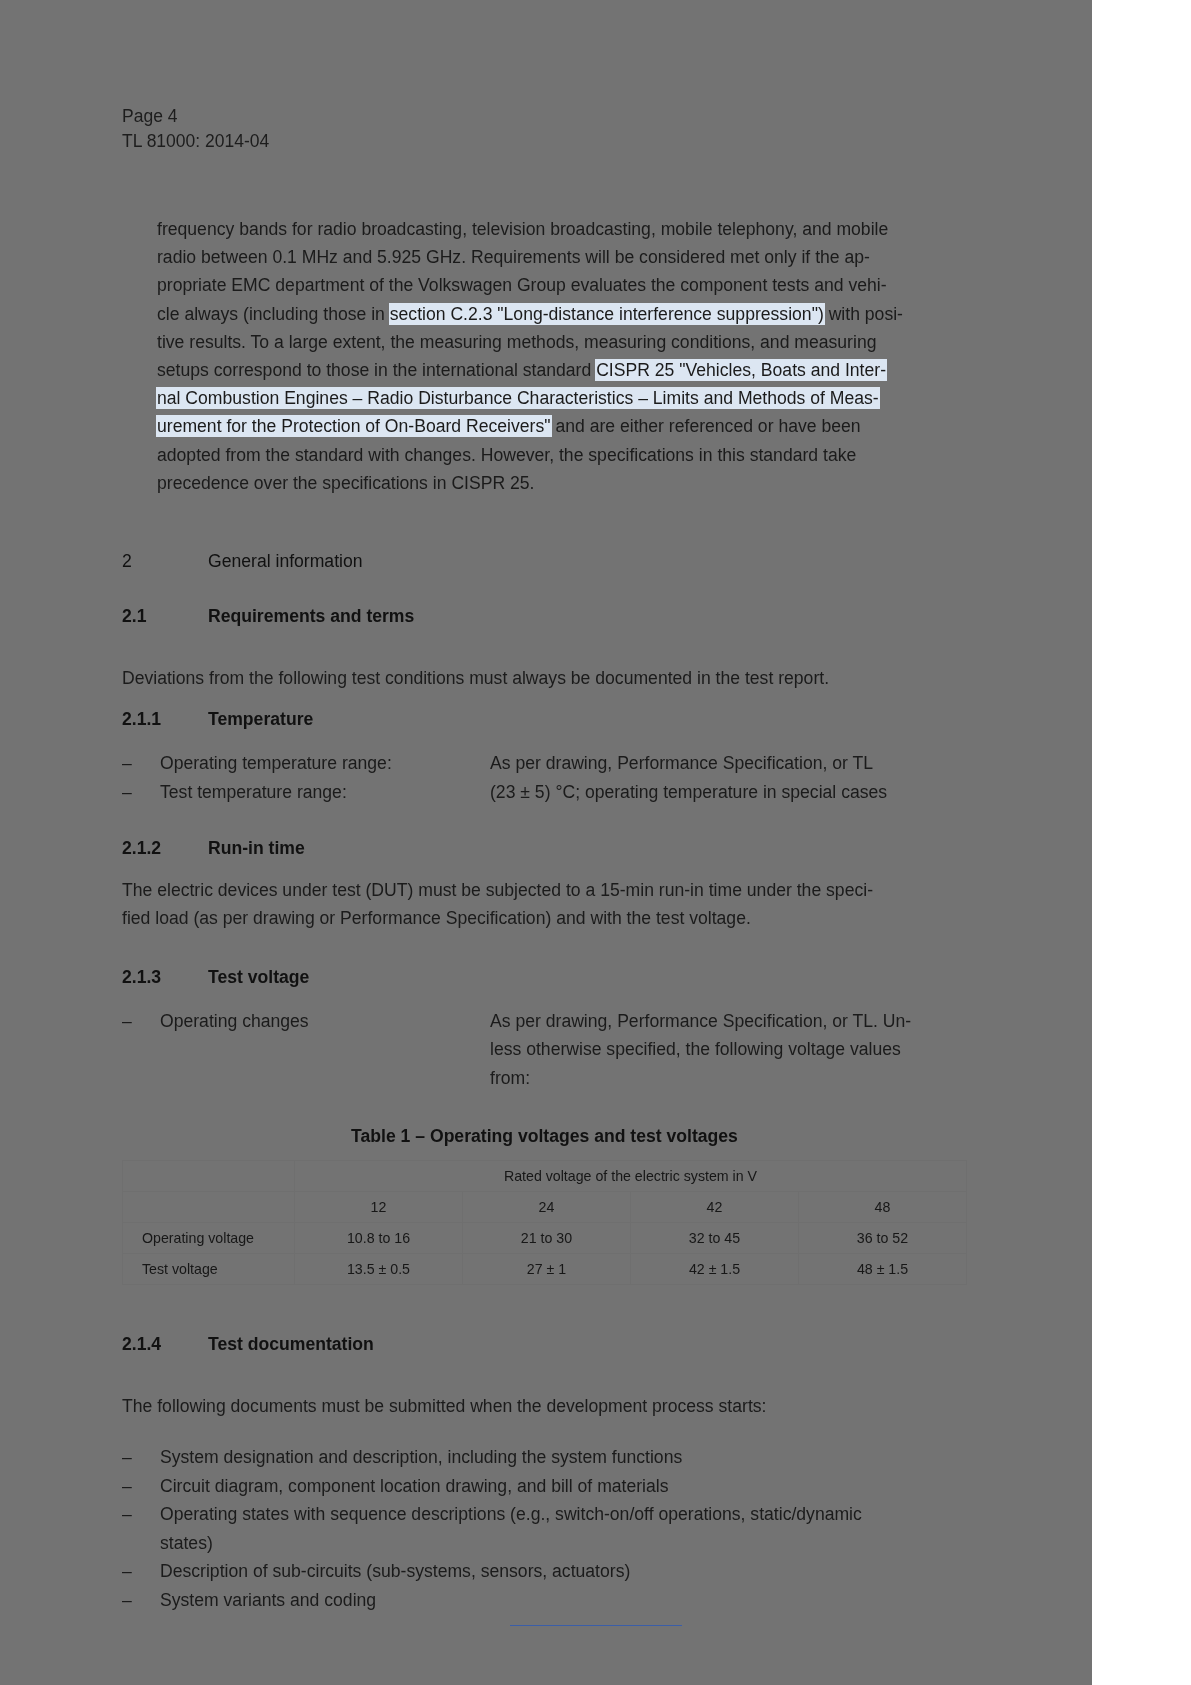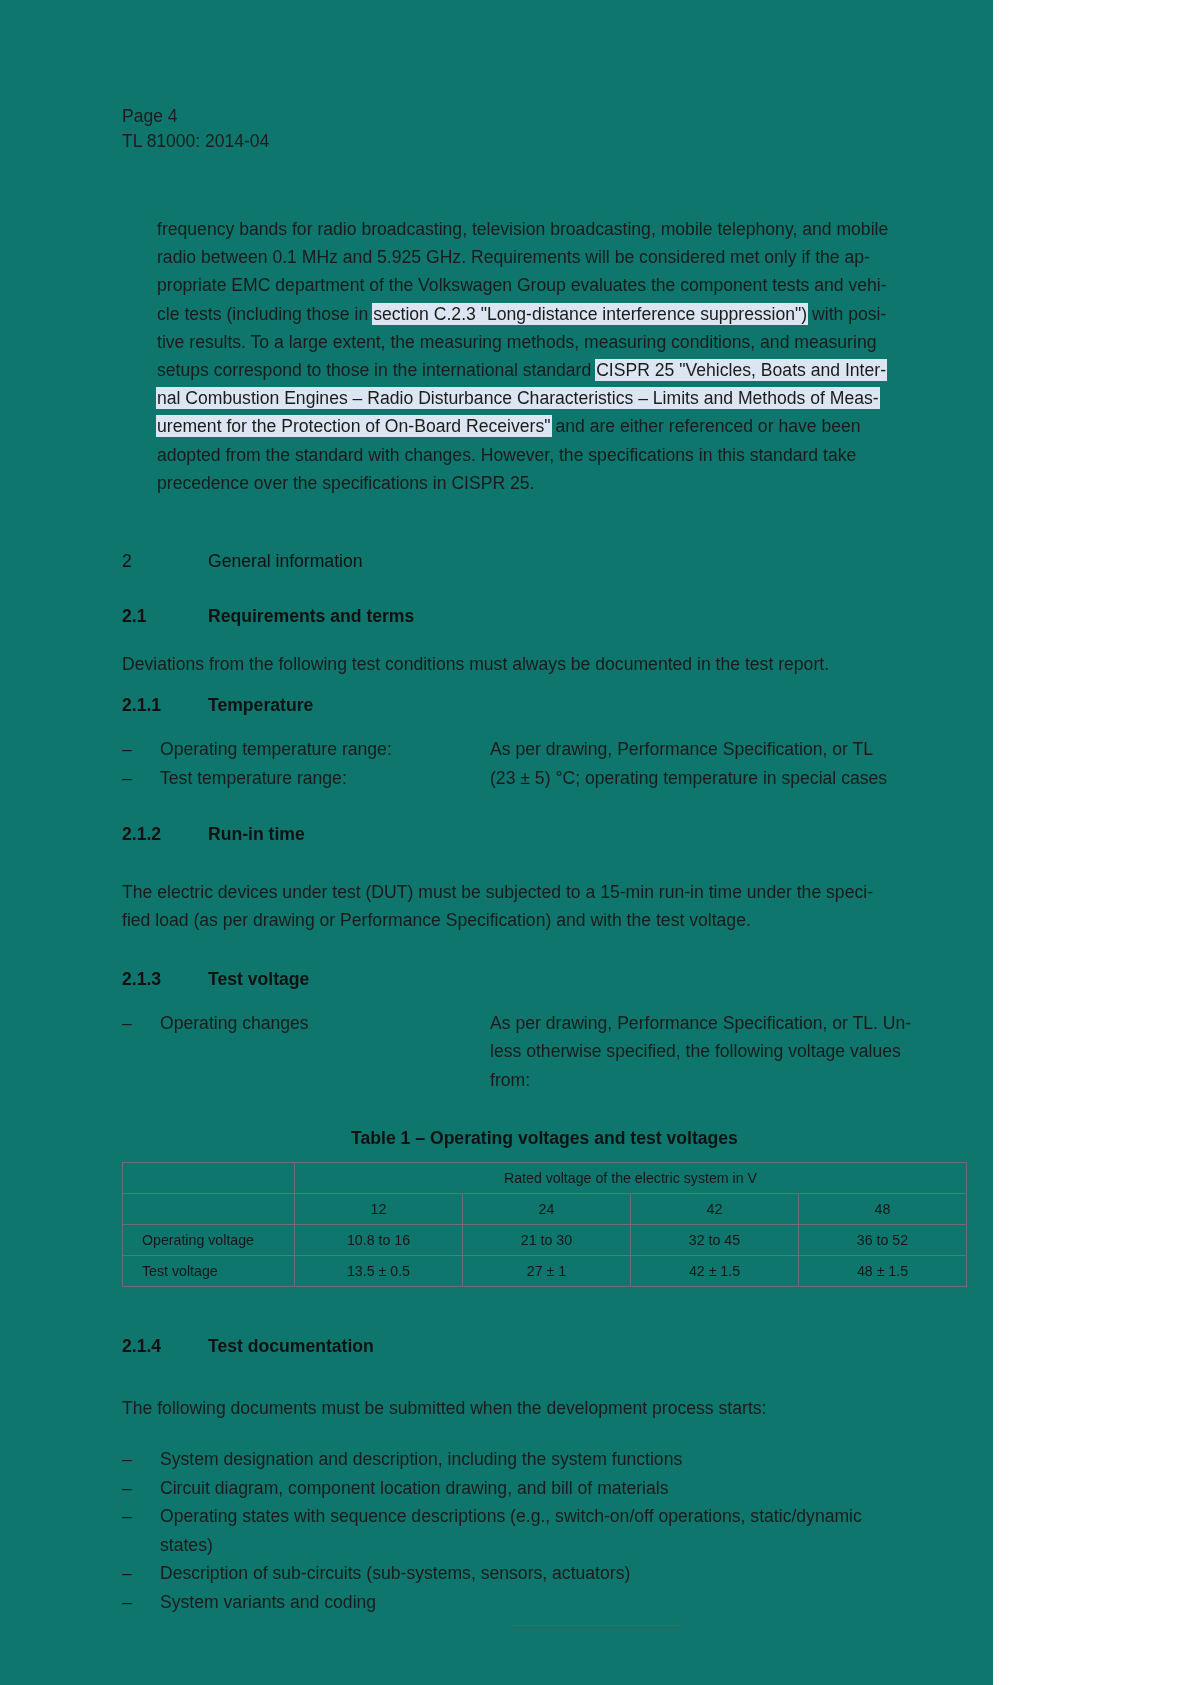--- a/index.html
+++ b/index.html
@@ -6,23 +6,23 @@
     margin: 0;
     padding: 0;
     background: #ffffff;
   }
   body {
     font-family: "Liberation Sans", sans-serif;
     color: #1a1a1a;
   }
   .page {
     position: relative;
-    width: 993px;
+    width: 1092px;
     height: 1685px;
-    background: #0f766e;
+    background: #737373;
     overflow: hidden;
     box-sizing: border-box;
   }
 
   
   .doc-header {
     position: absolute;
     left: 122px;
     top: 104px;
     font-size: 17.5px;
@@ -169,35 +169,35 @@
     <div>Page 4</div>
     <div>TL 81000: 2014-04</div>
   </div>
 
   <div class="content">
 
     <div class="para-indent" style="margin-bottom:52px;">
       <span class="ln">frequency bands for radio broadcasting, television broadcasting, mobile telephony, and mobile</span>
       <span class="ln">radio between 0.1 MHz and 5.925 GHz. Requirements will be considered met only if the ap-</span>
       <span class="ln">propriate EMC department of the Volkswagen Group evaluates the component tests and vehi-</span>
-      <span class="ln"><span>cle tests (including those in </span><span class="hl">section C.2.3 "Long-distance interference suppression")</span><span> with posi-</span></span>
+      <span class="ln"><span>cle always (including those in </span><span class="hl">section C.2.3 "Long-distance interference suppression")</span><span> with posi-</span></span>
       <span class="ln">tive results. To a large extent, the measuring methods, measuring conditions, and measuring</span>
       <span class="ln"><span>setups correspond to those in the international standard </span><span class="hl">CISPR 25 "Vehicles, Boats and Inter-</span></span>
       <span class="ln"><span class="hl">nal Combustion Engines – Radio Disturbance Characteristics – Limits and Methods of Meas-</span></span>
       <span class="ln"><span class="hl">urement for the Protection of On-Board Receivers"</span><span> and are either referenced or have been</span></span>
       <span class="ln">adopted from the standard with changes. However, the specifications in this standard take</span>
       <span class="ln">precedence over the specifications in CISPR 25.</span>
     </div>
 
     <div class="heading h2" style="margin-bottom:31px;">
       <span class="num">2</span>
       <span class="ttl">General information</span>
     </div>
 
-    <div class="heading h3" style="margin-bottom:22px;">
+    <div class="heading h3" style="margin-bottom:36px;">
       <span class="num">2.1</span>
       <span class="ttl">Requirements and terms</span>
     </div>
 
     <div class="para" style="margin-bottom:15px;">Deviations from the following test conditions must always be documented in the test report.</div>
 
     <div class="heading h4" style="margin-bottom:18px;">
       <span class="num">2.1.1</span>
       <span class="ttl">Temperature</span>
     </div>
@@ -208,21 +208,21 @@
         <span class="term">Operating temperature range:</span>
         <span class="val">As per drawing, Performance Specification, or TL</span>
       </div>
       <div class="dash-row">
         <span class="dash">–</span>
         <span class="term">Test temperature range:</span>
         <span class="val">(23 ± 5) °C; operating temperature in special cases</span>
       </div>
     </div>
 
-    <div class="heading h4" style="margin-bottom:32px;">
+    <div class="heading h4" style="margin-bottom:16px;">
       <span class="num">2.1.2</span>
       <span class="ttl">Run-in time</span>
     </div>
 
     <div class="para" style="margin-bottom:32px;">
       <span class="ln">The electric devices under test (DUT) must be subjected to a 15-min run-in time under the speci-</span>
       <span class="ln">fied load (as per drawing or Performance Specification) and with the test voltage.</span>
     </div>
 
     <div class="heading h4" style="margin-bottom:18px;">

